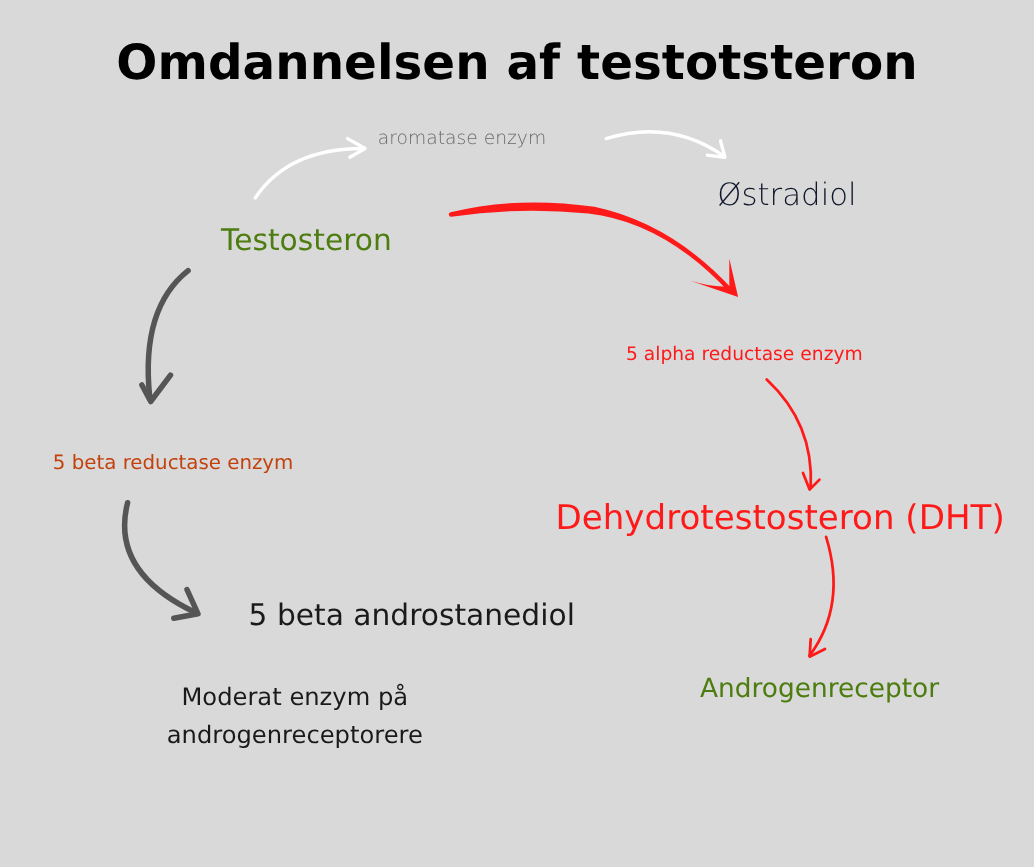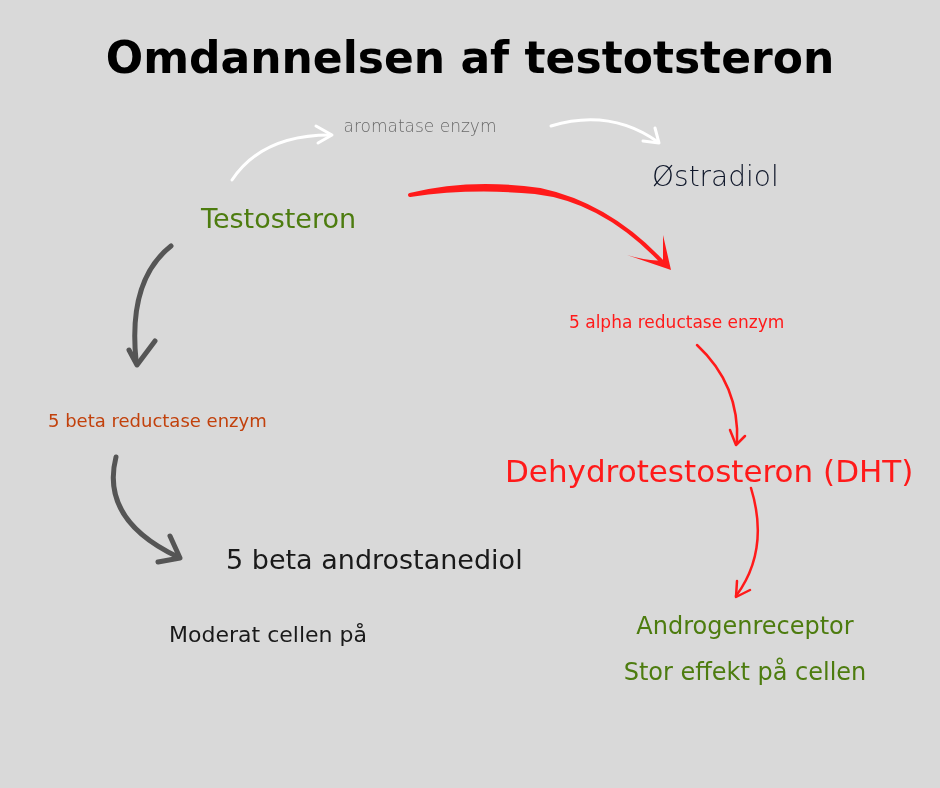--- a/index.html
+++ b/index.html
@@ -79,19 +79,19 @@
 
 <div class="txt red" style="left:569px; top:312px; font-size:17px; font-weight:normal;">5 alpha reductase enzym</div>
 
 <div class="txt" style="left:48px; top:410px; font-size:18px; color:#c2410c;">5 beta reductase enzym</div>
 
 <div class="txt red" style="left:505px; top:453px; font-size:31px; font-weight:normal;">Dehydrotestosteron (DHT)</div>
 
 <div class="txt node-light" style="left:190px; top:544px; font-size:27px;margin-left:36px;">5 beta androstanediol</div>
 
 <div class="txt" style="left:118px; top:618px; width:300px; text-align:center; font-size:22px; color:#1a1a1a; line-height:34px;">
-  <div>Moderat cellen på</div>
+  <div>Moderat enzym på</div>
+  <div>androgenreceptorere</div>
 </div>
 
 <div class="txt node-bold" style="left:560px; top:603px; width:370px; text-align:center; font-size:24px; line-height:46px;">
   <div>Androgenreceptor</div>
-  <div>Stor effekt på cellen</div>
 </div>
 
 </body></html>

